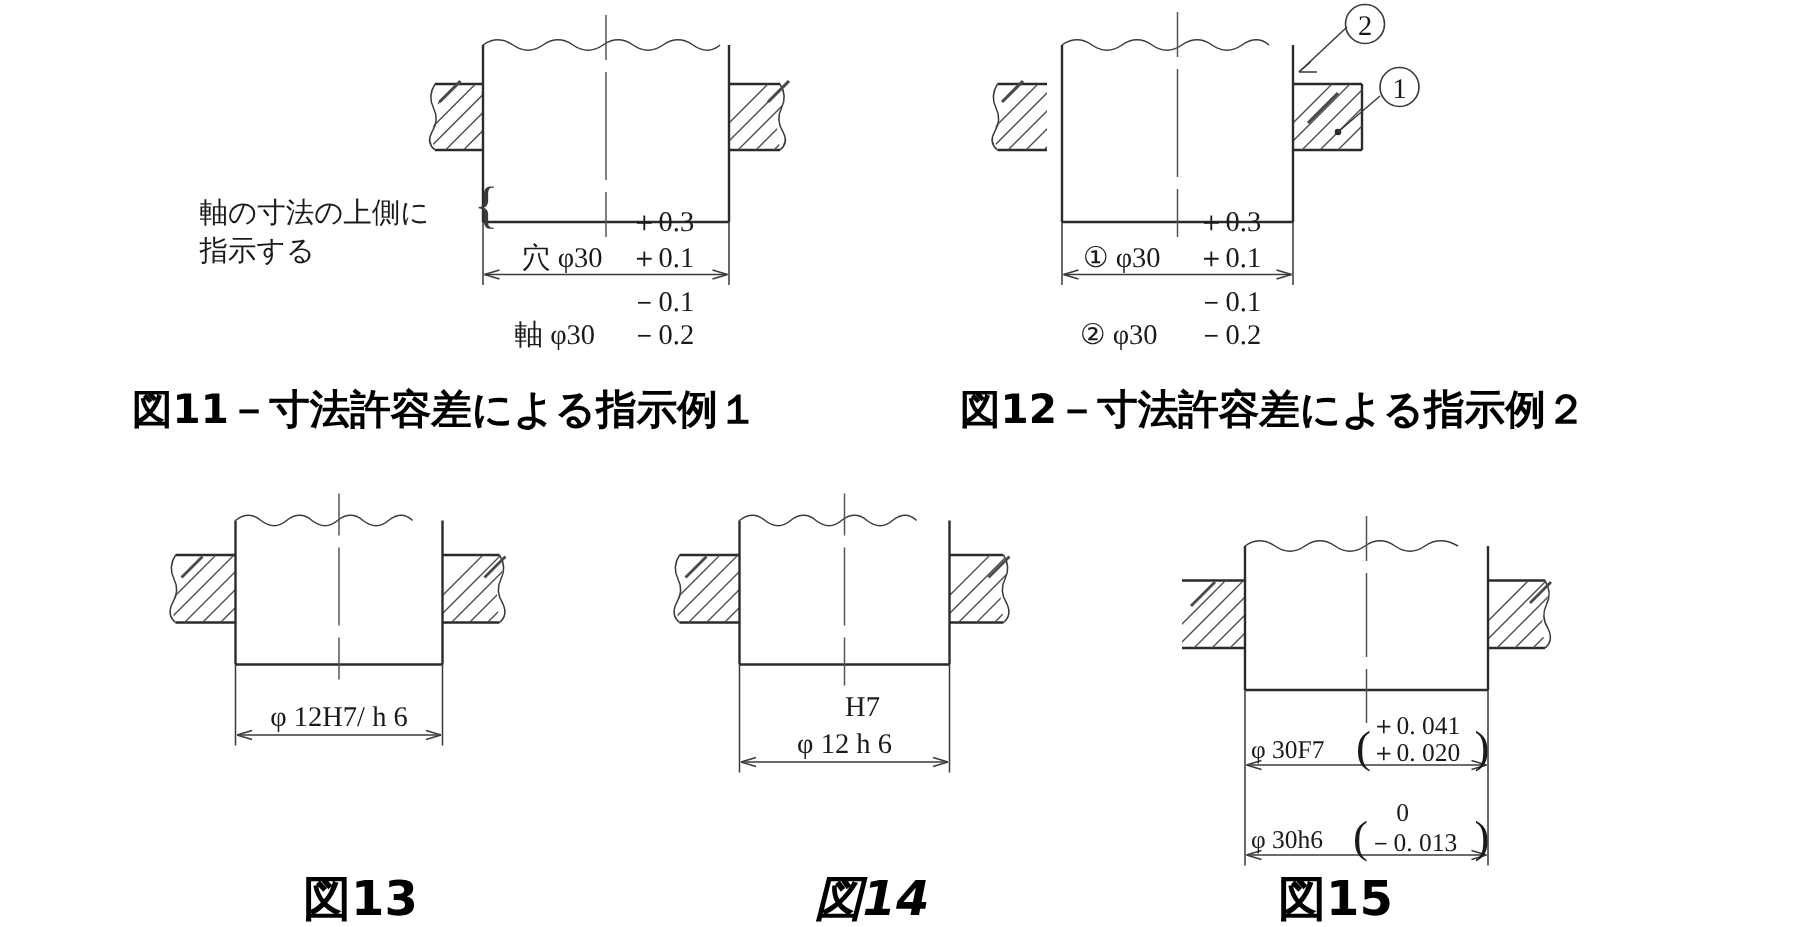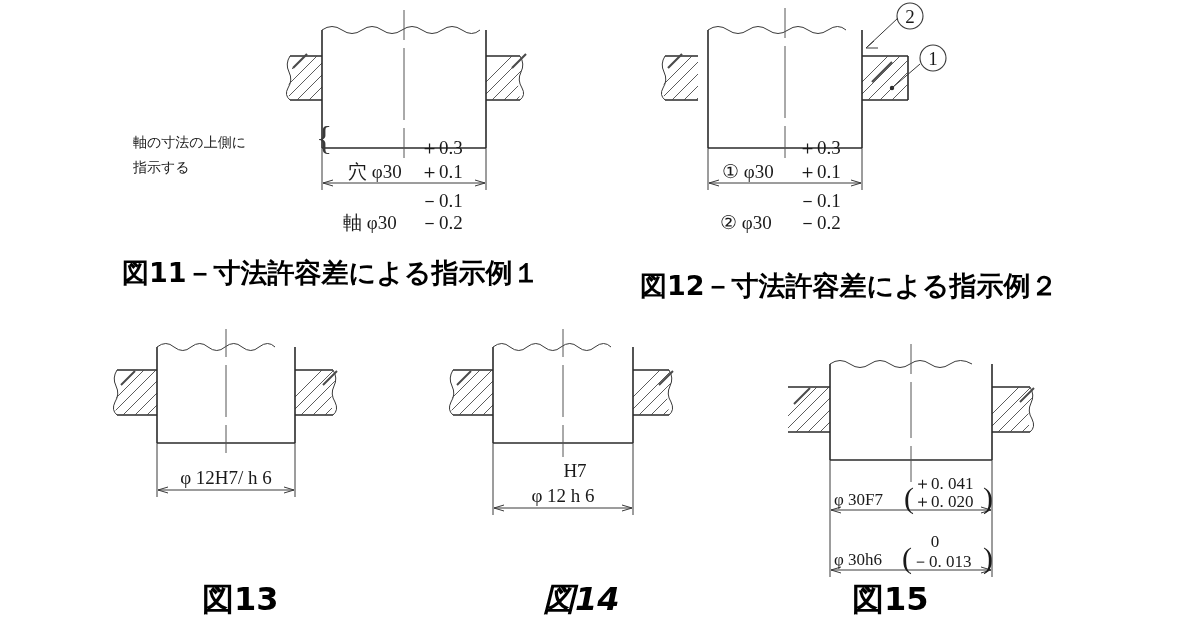--- a/index.html
+++ b/index.html
@@ -30,21 +30,21 @@
     position: absolute;
     font-family: "DejaVu Sans", sans-serif;
     font-weight: bold;
     font-size: 32px;
     color: #000000;
     white-space: nowrap;
   }
   .note {
     position: absolute;
     font-family: "DejaVu Sans", sans-serif;
-    font-size: 14px;
+    font-size: 19px;
     line-height: 25px;
     color: #1a1a1a;
     white-space: nowrap;
   }
   svg { display: block; overflow: visible; }
   text { font-family: "Liberation Serif", serif; fill: #1a1a1a; }
   .dimtxt { font-size: 19px; }
   .dimtxt-sm { font-size: 17px; }
   .solid { stroke: #2b2b2b; stroke-width: 1.6; fill: none; }
   .thin { stroke: #3a3a3a; stroke-width: 1; fill: none; }
@@ -181,22 +181,22 @@
     <text class="dimtxt" x="102" y="178">① φ30</text>
     <text class="dimtxt" x="178" y="154">＋0.3</text>
     <text class="dimtxt" x="178" y="178">＋0.1</text>
 
     <text class="dimtxt" x="100" y="229">② φ30</text>
     <text class="dimtxt" x="178" y="207">－0.1</text>
     <text class="dimtxt" x="178" y="229">－0.2</text>
   </svg>
 </div>
 
-<div class="caption" style="left:88px; top:255px;margin-left:34px;">図11－寸法許容差による指示例１</div>
-<div class="caption" style="left:640px; top:268px;">図12－寸法許容差による指示例２</div>
+<div class="caption" style="left:88px; top:255px;">図11－寸法許容差による指示例１</div>
+<div class="caption" style="left:640px; top:255px;">図12－寸法許容差による指示例２</div>
 
 <div class="fig" style="left:95px; top:325px; width:320px; height:190px;">
   <svg width="320" height="190" viewBox="0 0 320 190">
     <defs>
       <clipPath id="f13-hatchL">
         <path d="M 22 45 L 62 45 L 62 90 L 22 90 Q 18 80 22 70 Q 26 60 22 50 Z"></path>
       </clipPath>
       <clipPath id="f13-hatchR">
         <path d="M 200 45 L 238 45 Q 242 55 238 65 Q 234 76 238 86 L 238 90 L 200 90 Z"></path>
       </clipPath>

